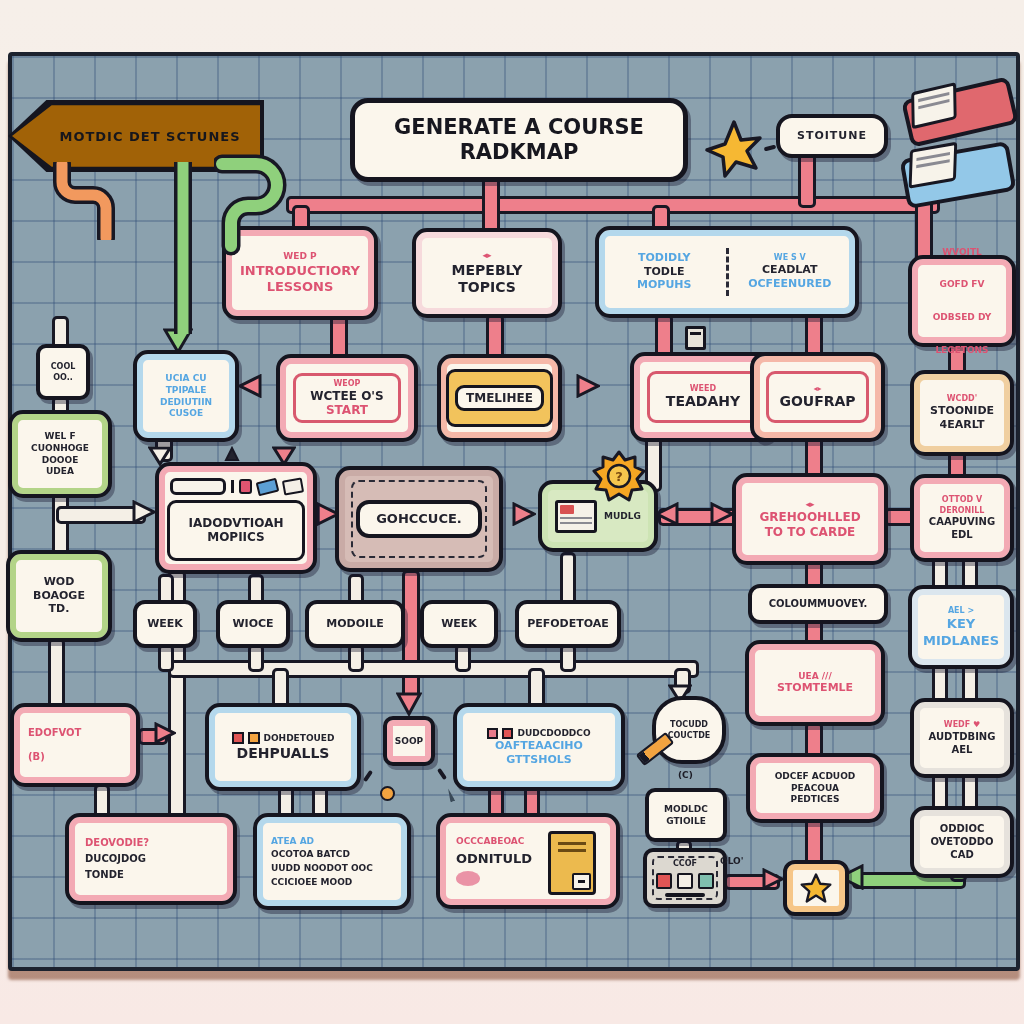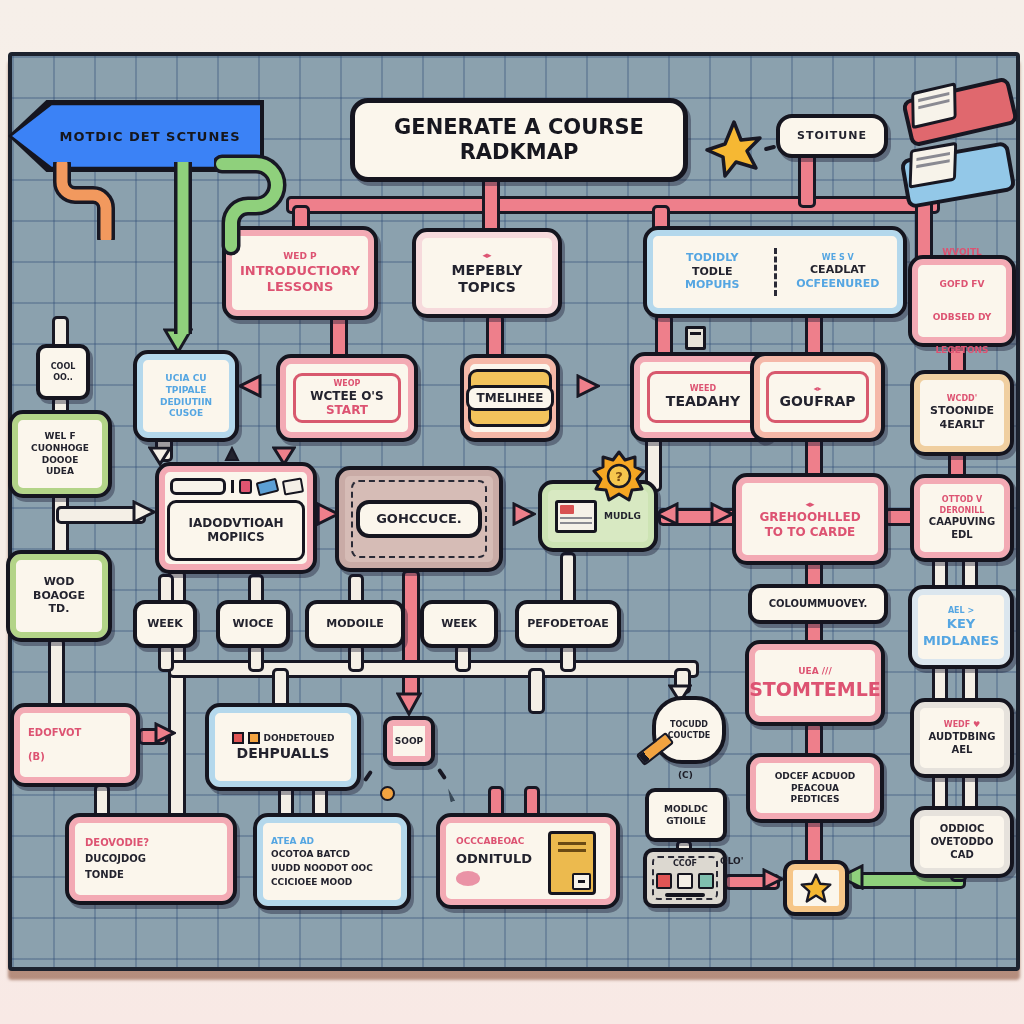--- a/index.html
+++ b/index.html
@@ -17,21 +17,21 @@
   .node{position:absolute;z-index:3;background:#fbf6ec;border:4px solid #15151f;border-radius:15px;
        box-shadow:3px 4px 0 rgba(22,22,44,.38), inset 0 0 0 6px var(--ring,transparent);
        display:flex;flex-direction:column;align-items:center;justify-content:center;
        gap:1px;padding:8px 4px;box-sizing:border-box;text-align:center;line-height:1.18;color:#23232e;}
   .pill{border-radius:12px;padding:16px;}
   .sub{background:#fbf6ec;border:3px solid #15151f;border-radius:9px;padding:3px 6px;
        display:flex;flex-direction:column;align-items:center;justify-content:center;line-height:1.2;}
   .inln{border:3px solid #d8596e;border-radius:9px;padding:2px 8px;display:flex;flex-direction:column;
        align-items:center;justify-content:center;width:86%;height:78%;box-sizing:border-box;}
   .tp{color:#dd5372}.tb{color:#55a6e2}.tk{color:#23232e}.s8{font-size:8px}.s9{font-size:9px}.s10{font-size:10px}
-  .s11{font-size:11px}.s12{font-size:12px}.s13{font-size:13px}.s14{font-size:14px}.s15{font-size:19px}
+  .s11{font-size:11px}.s12{font-size:12px}.s13{font-size:13px}.s14{font-size:14px}.s15{font-size:11px}
   .ls{letter-spacing:1px}
   .line{position:absolute;z-index:2;background:#ee7f8b;border:3px solid #181824;border-radius:5px;}
   .lw{background:#f4efe6}.lg{background:#8fd07c}.lr{background:#ee7f8b}
   .ah{position:absolute;z-index:2;}
   .icn{position:absolute;z-index:4;}
   .lbl{position:absolute;z-index:4;color:#1c1c26;}
   svg{display:block}
 </style>
 </head>
 <body>
@@ -141,21 +141,21 @@
       <polygon points="2,2 20,11 2,20" fill="#ee7f8b" stroke="#181824" stroke-width="3"></polygon>
     </svg>
   <svg class="ah" style="left:838px;top:864px" width="26" height="26">
       <polygon points="24,2 2,13 24,24" fill="#8fd07c" stroke="#181824" stroke-width="3"></polygon>
     </svg>
   <svg class="ah" style="left:762px;top:868px" width="22" height="22">
       <polygon points="2,2 20,11 2,20" fill="#ee7f8b" stroke="#181824" stroke-width="3"></polygon>
     </svg>
 
   <div style="position:absolute;z-index:3;left:8px;top:100px;width:256px;height:72px;background:#15151f;clip-path:polygon(0% 50%,15% 0%,100% 0%,100% 100%,15% 100%);">
-    <div style="position:absolute;left:4px;top:4px;right:4px;bottom:4px;background:#3b82f6;clip-path:polygon(0% 50%,16% 2%,100% 2%,100% 98%,16% 98%);display:flex;align-items:center;justify-content:center;">
+    <div style="position:absolute;left:4px;top:4px;right:4px;bottom:4px;background:#a16207;clip-path:polygon(0% 50%,16% 2%,100% 2%,100% 98%,16% 98%);display:flex;align-items:center;justify-content:center;">
       <span class="tk s13 ls" style="padding-left:28px;color:#16161c;">MOTDIC  DET SCTUNES</span>
     </div>
   </div>
   <svg class="icn" style="left:38px;top:162px" width="80" height="78">
     <path d="M24 2 V20 A13 13 0 0 0 37 33 H55 A13 13 0 0 1 68 46 V76" fill="none" stroke="#181824" stroke-width="18" stroke-linecap="round"></path>
     <path d="M24 2 V20 A13 13 0 0 0 37 33 H55 A13 13 0 0 1 68 46 V76" fill="none" stroke="#f2995e" stroke-width="11" stroke-linecap="round"></path>
   </svg>
   <svg class="icn" style="left:168px;top:160px" width="30" height="176">
     <path d="M15 2 V174" fill="none" stroke="#181824" stroke-width="18"></path>
     <path d="M15 2 V174" fill="none" stroke="#8fd07c" stroke-width="11"></path>
@@ -191,21 +191,21 @@
   <div class="node" style="left:222px;top:226px;width:156px;height:94px;--ring:#f3aab4;">
     <span class="tp s9">WED P</span>
     <span class="tp s13">INTRODUCTIORY</span>
     <span class="tp s13">LESSONS</span>
   </div>
   <div class="node" style="left:412px;top:228px;width:150px;height:90px;--ring:#f6dadc;">
     <span class="tp s9">◂▸</span>
     <span class="tk s14">MEPEBLY</span>
     <span class="tk s14">TOPICS</span>
   </div>
-  <div class="node" style="left:595px;top:226px;width:264px;height:92px;--ring:#b4d8ec;flex-direction:row;gap:0;margin-left:48px;">
+  <div class="node" style="left:595px;top:226px;width:264px;height:92px;--ring:#b4d8ec;flex-direction:row;gap:0;">
     <div style="flex:1;display:flex;flex-direction:column;align-items:center;gap:1px;">
       <span class="tb s11">TODIDLY</span>
       <span class="tk s11">TODLE</span>
       <span class="tb s11">MOPUHS</span>
     </div>
     <div style="width:0;height:70%;border-left:3px dashed #2a2a36;"></div>
     <div style="flex:1;display:flex;flex-direction:column;align-items:center;gap:1px;">
       <span class="tb s8">WE S V</span>
       <span class="tk s11">CEADLAT</span>
       <span class="tb s11">OCFEENURED</span>
@@ -228,21 +228,21 @@
     <span class="tb s9">DEDIUTIIN</span>
     <span class="tb s9">CUSOE</span>
   </div>
   <div class="node" style="left:276px;top:354px;width:142px;height:88px;--ring:#f3aab4;">
     <div class="inln">
       <span class="tp s8">WEOP</span>
       <span class="tk s12">WCTEE O'S</span>
       <span class="tp s12">START</span>
     </div>
   </div>
-  <div class="node" style="left:437px;top:354px;width:100px;height:88px;--ring:#f5b8a8;margin-left:23px;">
+  <div class="node" style="left:437px;top:354px;width:125px;height:88px;--ring:#f5b8a8;">
     <div style="background:#f2c35c;border:3px solid #15151f;border-radius:9px;width:92%;height:82%;display:flex;align-items:center;justify-content:center;">
       <div class="sub" style="padding:3px 8px;">
         <span class="tk s12">TMELIHEE</span>
       </div>
     </div>
   </div>
   <div class="node" style="left:594px;top:352px;width:146px;height:90px;margin-left:36px;--ring:#f3aab4;">
     <div class="inln">
       <span class="tp s8">WEED</span>
       <span class="tk s14">TEADAHY</span>
@@ -378,20 +378,29 @@
     </div>
     <span class="tk s14">DEHPUALLS</span>
   </div>
   <div class="node" style="left:383px;top:716px;width:52px;height:50px;--ring:#f3aab4;border-radius:10px;">
     <span class="tk s9">SOOP</span>
   </div>
   <div class="icn" style="left:366px;top:770px;width:4px;height:12px;background:#181824;border-radius:2px;transform:rotate(35deg)"></div>
   <div class="icn" style="left:440px;top:768px;width:4px;height:12px;background:#181824;border-radius:2px;transform:rotate(-35deg)"></div>
   <div class="icn" style="left:380px;top:786px;width:11px;height:11px;background:#f2a340;border:2.5px solid #181824;border-radius:50%;"></div>
   <div class="icn" style="left:448px;top:788px;width:5px;height:14px;background:#3a4a58;transform:rotate(-20deg);clip-path:polygon(0 100%,50% 0,100% 100%);"></div>
+  <div class="node" style="left:453px;top:703px;width:172px;height:88px;--ring:#b4d8ec;">
+    <div style="display:flex;gap:4px;align-items:center;">
+      <div style="width:7px;height:7px;background:#e87a8a;border:2px solid #15151f;"></div>
+      <div style="width:7px;height:7px;background:#e05555;border:2px solid #15151f;"></div>
+      <span class="tk s9">DUDCDODDCO</span>
+    </div>
+    <span class="tb s11">OAFTEAACIHO</span>
+    <span class="tb s11">GTTSHOLS</span>
+  </div>
   <div class="node" style="left:652px;top:696px;width:74px;height:68px;border-radius:30px;">
     <span class="tk s8">TOCUDD</span>
     <span class="tk s8">COUCTDE</span>
   </div>
   <div class="icn" style="left:636px;top:742px;width:34px;height:10px;background:linear-gradient(90deg,#181824 0 18%,#f2a340 18%);border:2.5px solid #181824;border-radius:3px;transform:rotate(-38deg);"></div>
   <span class="lbl s9" style="left:678px;top:770px;">(C)</span>
   <div class="node" style="left:645px;top:788px;width:82px;height:54px;border-radius:10px;">
     <span class="tk s9">MODLDC</span>
     <span class="tk s9">GTIOILE</span>
   </div>

